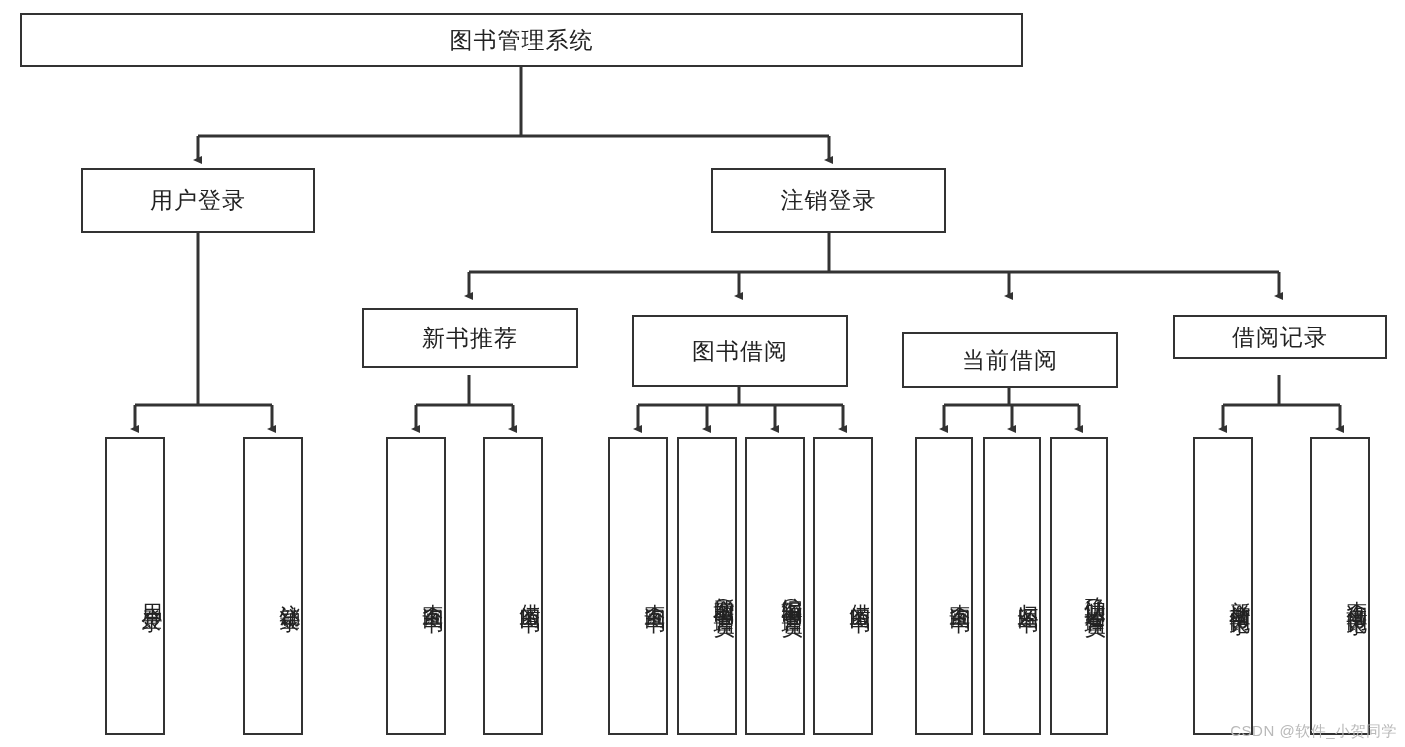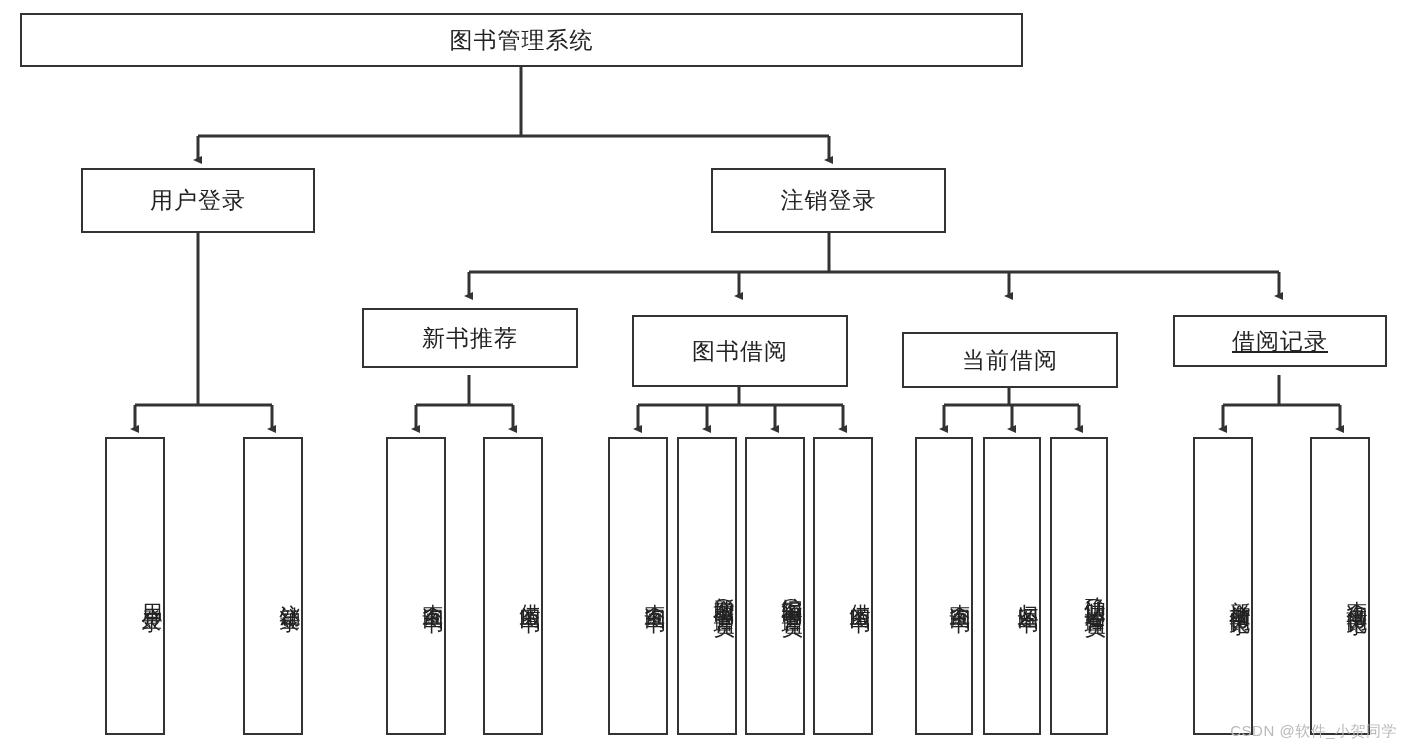--- a/index.html
+++ b/index.html
@@ -128,21 +128,21 @@
 
   <div class="node h" style="left:362px;top:308px;width:216px;height:60px;">
     <span>新书推荐</span>
   </div>
   <div class="node h" style="left:632px;top:315px;width:216px;height:72px;">
     <span>图书借阅</span>
   </div>
   <div class="node h" style="left:902px;top:332px;width:216px;height:56px;">
     <span>当前借阅</span>
   </div>
-  <div class="node h" style="left:1173px;top:315px;width:214px;height:52px;text-decoration:underline;">
+  <div class="node h" style="left:1173px;top:315px;width:214px;height:44px;">
     <span>借阅记录</span>
   </div>
 
   <div class="node v" style="left:105px;top:437px;width:60px;height:298px;">
     <span class="vtext">用户登录</span>
   </div>
   <div class="node v" style="left:243px;top:437px;width:60px;height:298px;">
     <span class="vtext">注销登录</span>
   </div>
 

